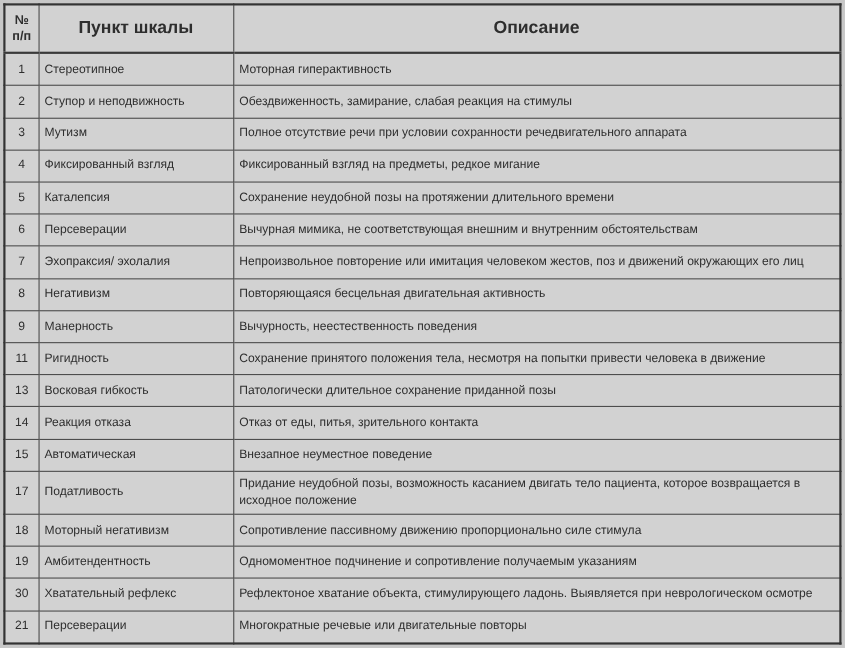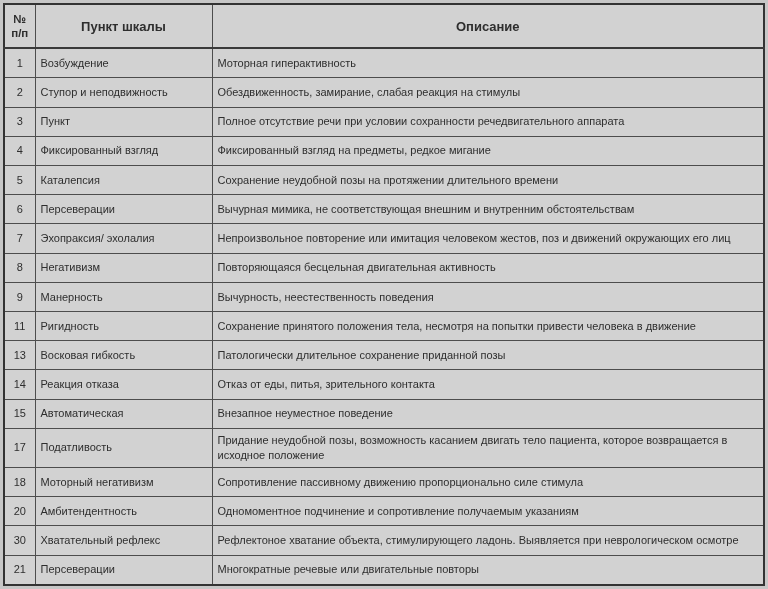--- a/index.html
+++ b/index.html
@@ -29,21 +29,21 @@
     background: #d2d2d2;
     border: 2px solid #333333;
   }
   th, td {
     border: 1px solid #4d4d4d;
     color: #2e2e2e;
     overflow: hidden;
   }
   thead th {
     height: 38px;
-    font-size: 13px;
+    font-size: 16px;
     font-weight: bold;
     text-align: center;
     vertical-align: middle;
     border-bottom: 2px solid #3a3a3a;
     background: #d2d2d2;
     padding: 2px;
   }
   thead th.h-num {
     white-space: pre-line;
     line-height: 1.25;
@@ -79,33 +79,33 @@
       <tr>
         <th class="h-num">№
 п/п</th>
         <th>Пункт шкалы</th>
         <th>Описание</th>
       </tr>
     </thead>
     <tbody id="table-body">
   <tr>
     <td class="c-num">1</td>
-    <td class="c-item">Возбуждение</td>
+    <td class="c-item">Стереотипное</td>
     <td class="c-desc">Моторная гиперактивность</td>
   </tr>
 
   <tr>
     <td class="c-num">2</td>
     <td class="c-item">Ступор и неподвижность</td>
     <td class="c-desc">Обездвиженность, замирание, слабая реакция на стимулы</td>
   </tr>
 
   <tr>
     <td class="c-num">3</td>
-    <td class="c-item">Пункт</td>
+    <td class="c-item">Мутизм</td>
     <td class="c-desc">Полное отсутствие речи при условии сохранности речедвигательного аппарата</td>
   </tr>
 
   <tr>
     <td class="c-num">4</td>
     <td class="c-item">Фиксированный взгляд</td>
     <td class="c-desc">Фиксированный взгляд на предметы, редкое мигание</td>
   </tr>
 
   <tr>
@@ -171,21 +171,21 @@
     <td class="c-desc">Придание неудобной позы, возможность касанием двигать тело пациента, которое возвращается в исходное положение</td>
   </tr>
 
   <tr>
     <td class="c-num">18</td>
     <td class="c-item">Моторный негативизм</td>
     <td class="c-desc">Сопротивление пассивному движению пропорционально силе стимула</td>
   </tr>
 
   <tr>
-    <td class="c-num">20</td>
+    <td class="c-num">19</td>
     <td class="c-item">Амбитендентность</td>
     <td class="c-desc">Одномоментное подчинение и сопротивление получаемым указаниям</td>
   </tr>
 
   <tr>
     <td class="c-num">30</td>
     <td class="c-item">Хватательный рефлекс</td>
     <td class="c-desc">Рефлектоное хватание объекта, стимулирующего ладонь. Выявляется при неврологическом осмотре</td>
   </tr>
 

